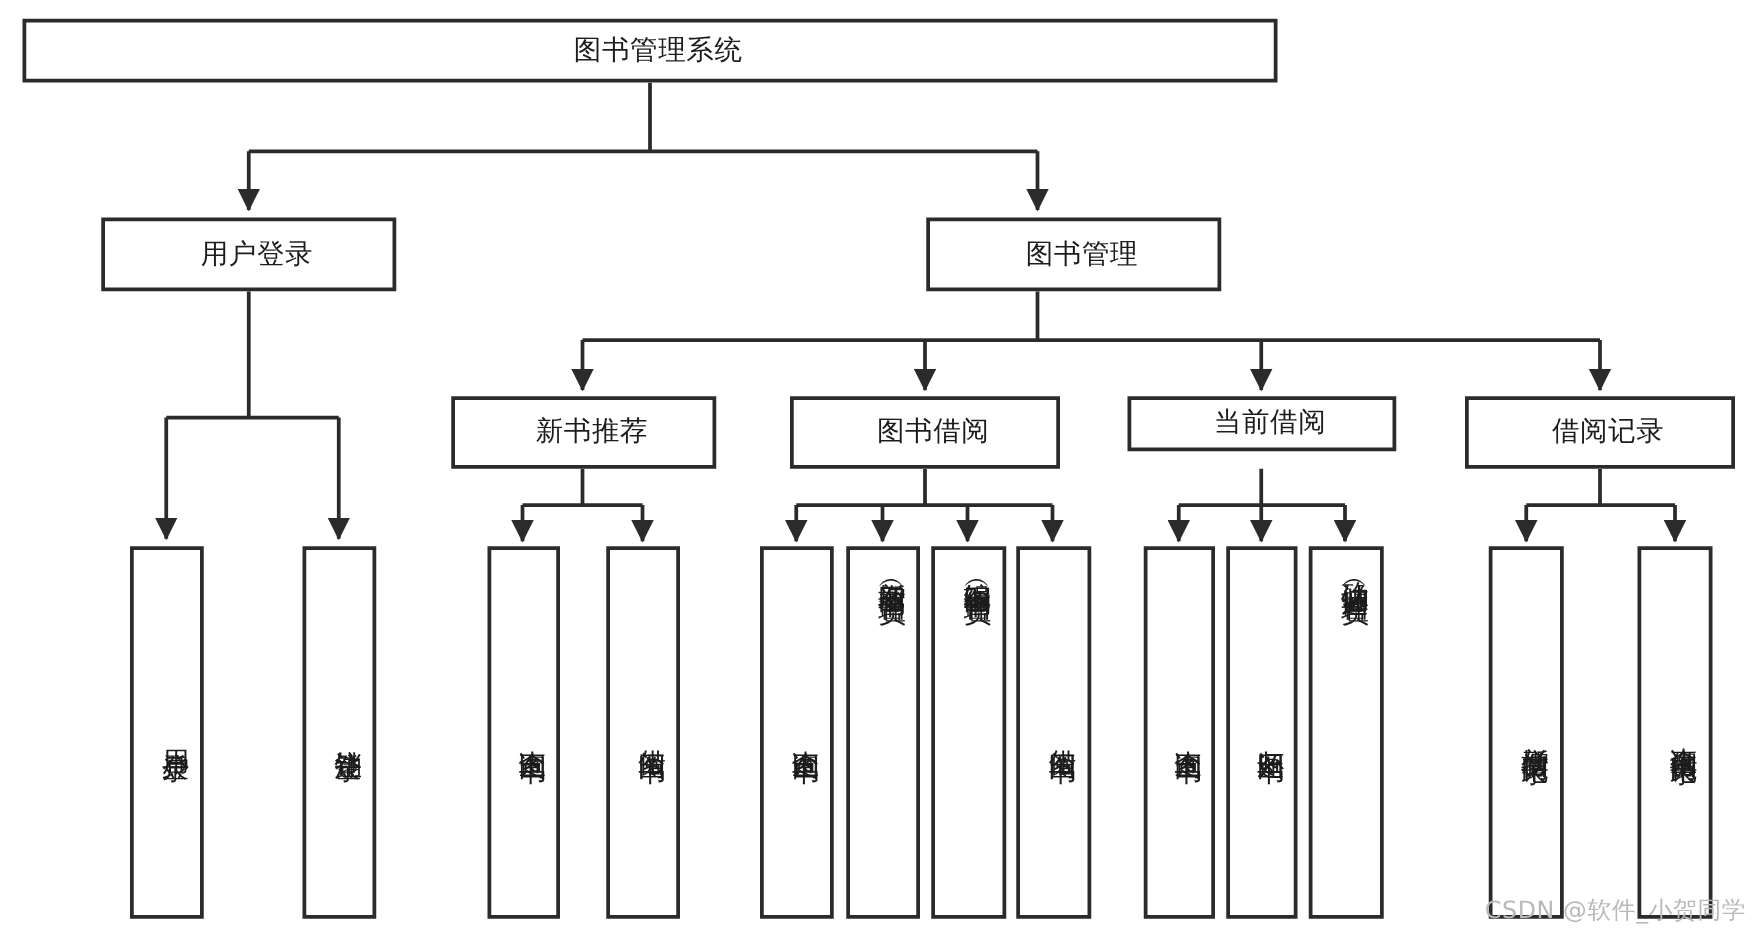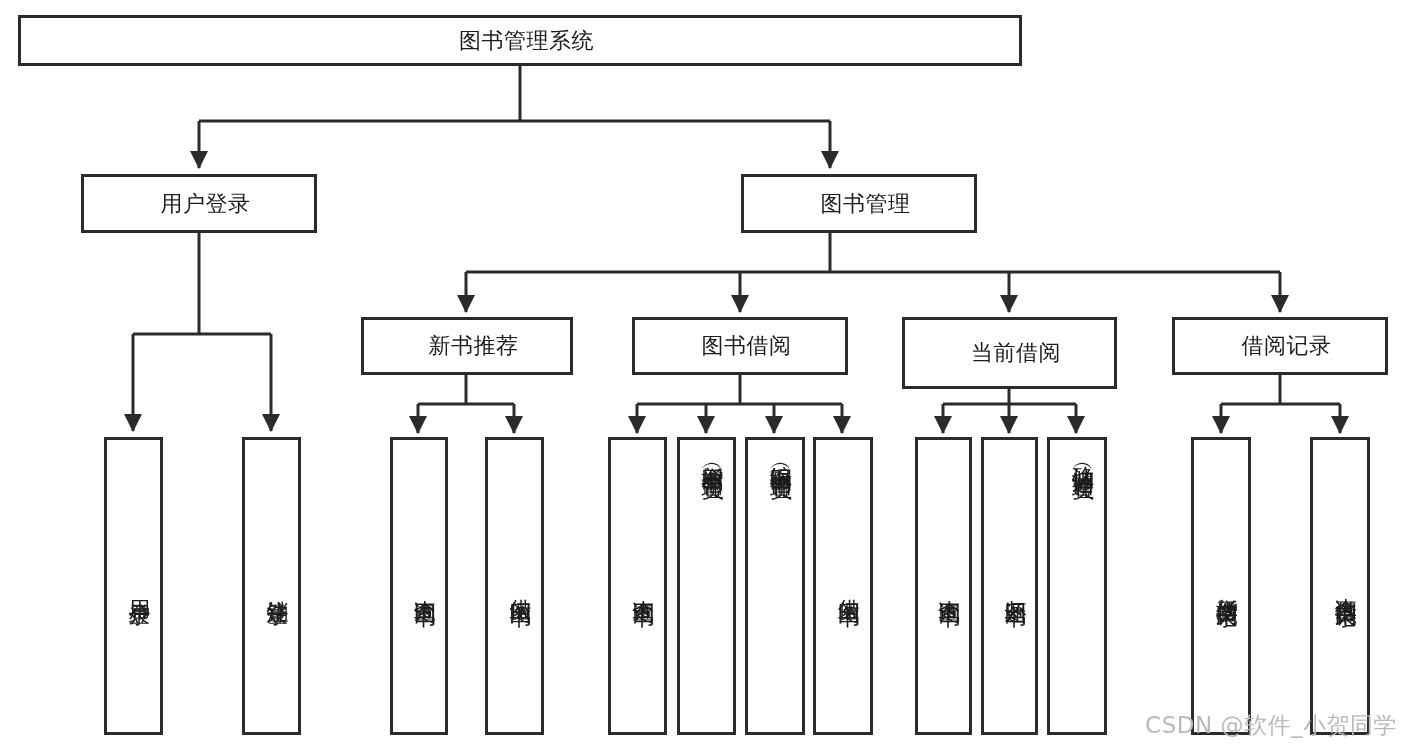--- a/index.html
+++ b/index.html
@@ -58,21 +58,21 @@
     white-space: nowrap;
   }
   .node-v.center-v {
     align-items: center;
     padding-top: 0;
   }
   #watermark {
     position: absolute;
     right: 8px;
     bottom: 6px;
-    font-size: 23px;
+    font-size: 19px;
     color: #b9b9b9;
     letter-spacing: 0.5px;
     white-space: nowrap;
     user-select: none;
   }
 </style>
 </head>
 <body>
 
 <div id="diagram-root">
@@ -143,21 +143,21 @@
   </div>
 
   <div class="node node-h" style="left:632px; top:317px; width:216px; height:58px;">
     <span class="node-label">图书借阅</span>
   </div>
 
   <div class="node node-h" style="left:361px; top:317px; width:212px; height:58px;">
     <span class="node-label">新书推荐</span>
   </div>
 
-  <div class="node node-h" style="left:902px; top:317px; width:215px; height:72px;">
+  <div class="node node-h" style="left:902px; top:317px; width:215px; height:44px;">
     <span class="node-label">当前借阅</span>
   </div>
 
   <div class="node node-h" style="left:1172px; top:317px; width:216px; height:58px;justify-content:center;">
     <span class="node-label">借阅记录</span>
   </div>
 
   <div class="node node-v center-v" style="left:104px; top:437px; width:59px; height:298px;">
     <span class="node-label">用户登录</span>
   </div>

